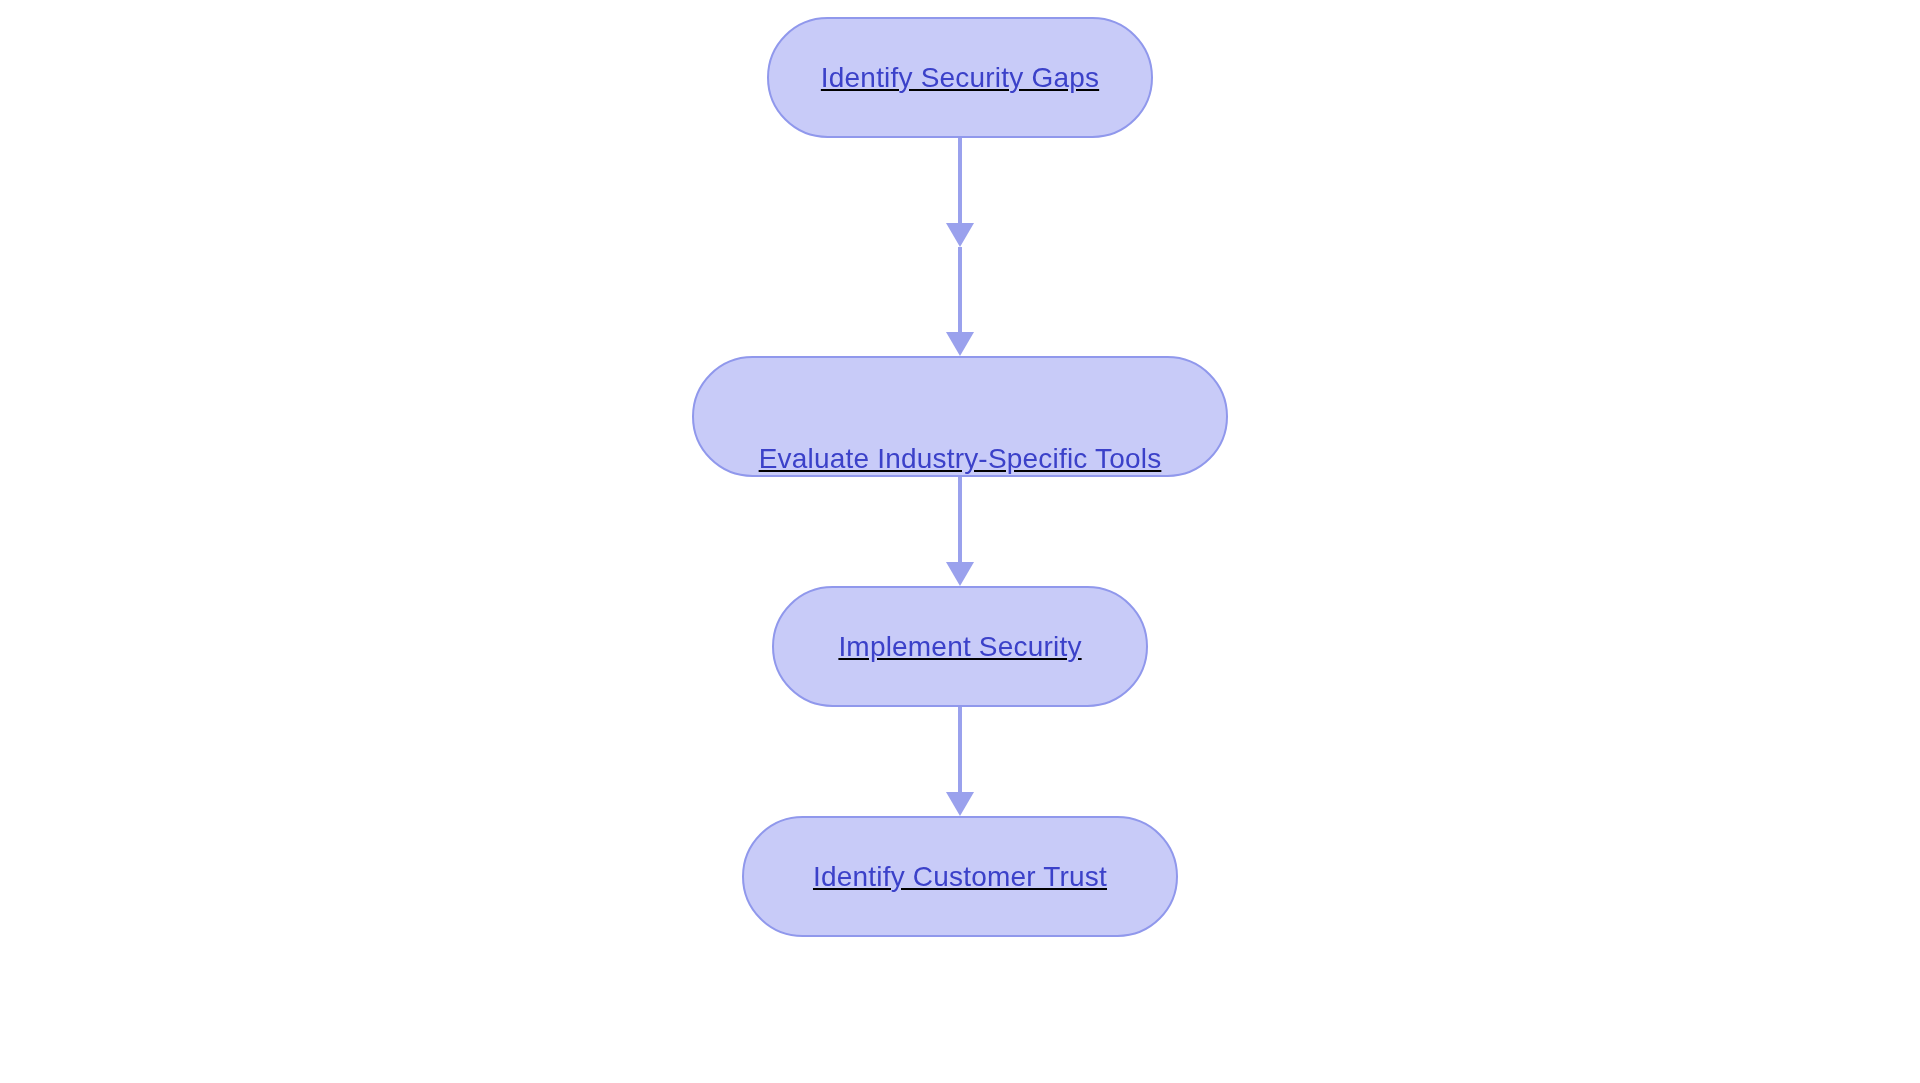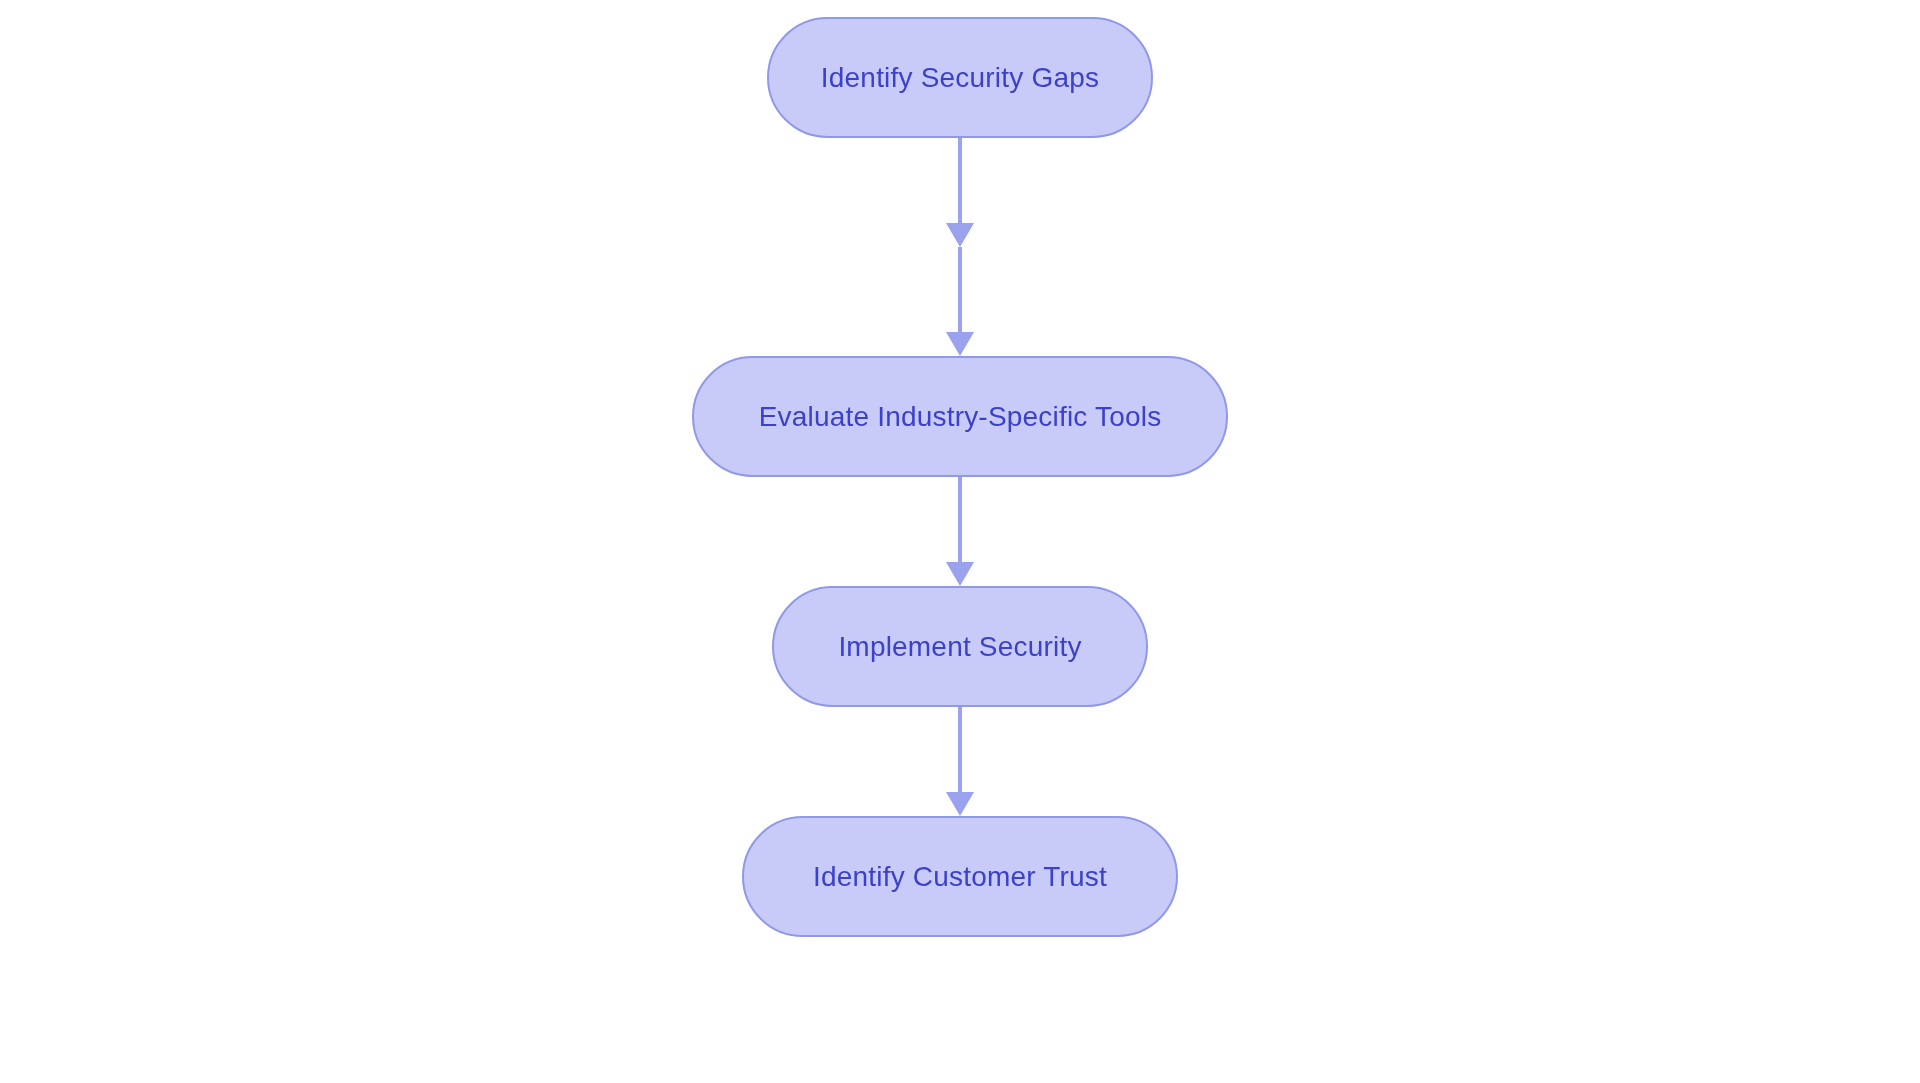--- a/index.html
+++ b/index.html
@@ -14,20 +14,21 @@
     font-family: "Liberation Sans", sans-serif;
   }
   .canvas {
     width: 1920px;
     height: 1083px;
     box-sizing: border-box;
     padding-top: 17px;
     display: flex;
     flex-direction: column;
     align-items: center;
+    text-decoration: underline;
   }
   .node {
     box-sizing: border-box;
     height: 121px;
     border-radius: 60.5px;
     background: var(--node-fill, #c8cbf8);
     border: 2px solid var(--node-border, #9098ec);
     display: flex;
     align-items: center;
     justify-content: center;
@@ -35,21 +36,21 @@
   }
   .node-label {
     color: var(--node-text, #3b41c9);
     font-size: 28px;
     letter-spacing: 0.2px;
     white-space: nowrap;
     text-align: center;
   }
   .w1 { width: 386px; }
   .w2 { width: 600px; }
-  .w3 { width: 536px; }
+  .w3 { width: 536px; align-items: flex-end; }
   .w4 { width: 376px; }
   .w5 { width: 436px; }
   .flow-arrow {
     height: 109px;
     flex: 0 0 auto;
     display: flex;
     flex-direction: column;
     align-items: center;
   }
   .arrow-line {

